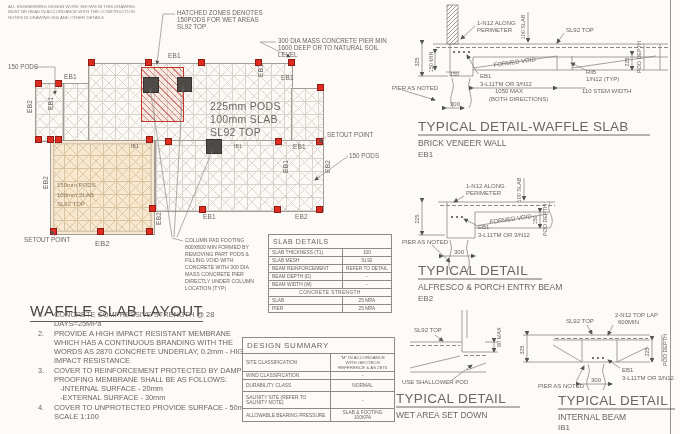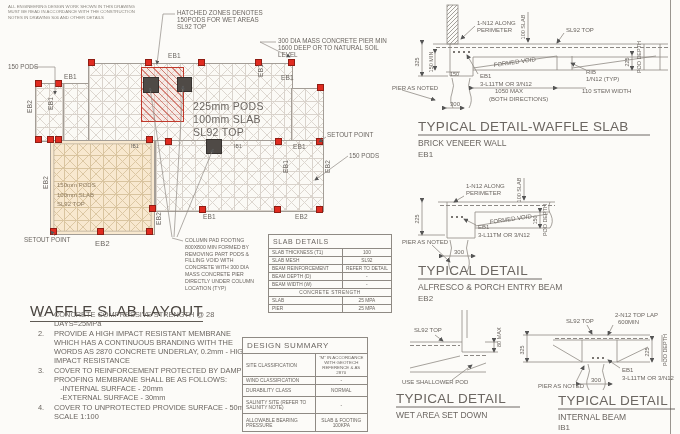--- a/index.html
+++ b/index.html
@@ -105,21 +105,21 @@
   <div class="lbl" style="left:131px;top:143px;font-size:5px;">IB1</div>
   <div class="lbl" style="left:234px;top:143px;font-size:5px;">IB1</div>
   <div class="lbl" style="left:293px;top:143px;">EB1</div>
   <div class="vlbl" style="left:282px;top:160px;">EB1</div>
   <div class="vlbl" style="left:324px;top:160px;">EB2</div>
   <div class="vlbl" style="left:155px;top:212px;">EB2</div>
   <div class="lbl" style="left:203px;top:213px;">EB1</div>
   <div class="lbl" style="left:295px;top:213px;">EB2</div>
   <div class="lbl" style="left:95px;top:239px;font-size:7.5px;">EB2</div>
 
-  <div class="bigpods pre" style="left:193px;top:100px;">225mm PODS
+  <div class="bigpods pre" style="left:210px;top:100px;">225mm PODS
 100mm SLAB
 SL92 TOP</div>
   <div class="smallpods pre" style="left:57px;top:181px;">150mm PODS
 100mm SLAB
 SL92 TOP</div>
 
   <div class="ann pre" style="left:177px;top:9px;">HATCHED ZONES DENOTES
 150PODS FOR WET AREAS
 SL92 TOP</div>
   <div class="ann pre" style="left:278px;top:37px;">300 DIA MASS CONCRETE PIER MIN
@@ -214,21 +214,21 @@
         <td>SLAB</td>
         <td class="val">25 MPa</td>
       </tr>
   <tr>
         <td>PIER</td>
         <td class="val">25 MPa</td>
       </tr>
 </tbody>
   </table>
 
-<table class="dtable" style="left:242px;top:337px;width:126px;">
+<table class="dtable" style="left:242px;top:337px;width:153px;">
   <tbody>
       <tr>
         <td colspan="2" class="ttl" style="font-size:8px;">DESIGN SUMMARY</td>
       </tr>
   <tr>
         <td style="width:58%">SITE CLASSIFICATION</td>
         <td class="val" style="font-size:4.4px;">"M" IN ACCORDANCE WITH GEOTECH REFERENCE &amp; AS 2870</td>
       </tr>
   <tr>
         <td>WIND CLASSIFICATION</td>

